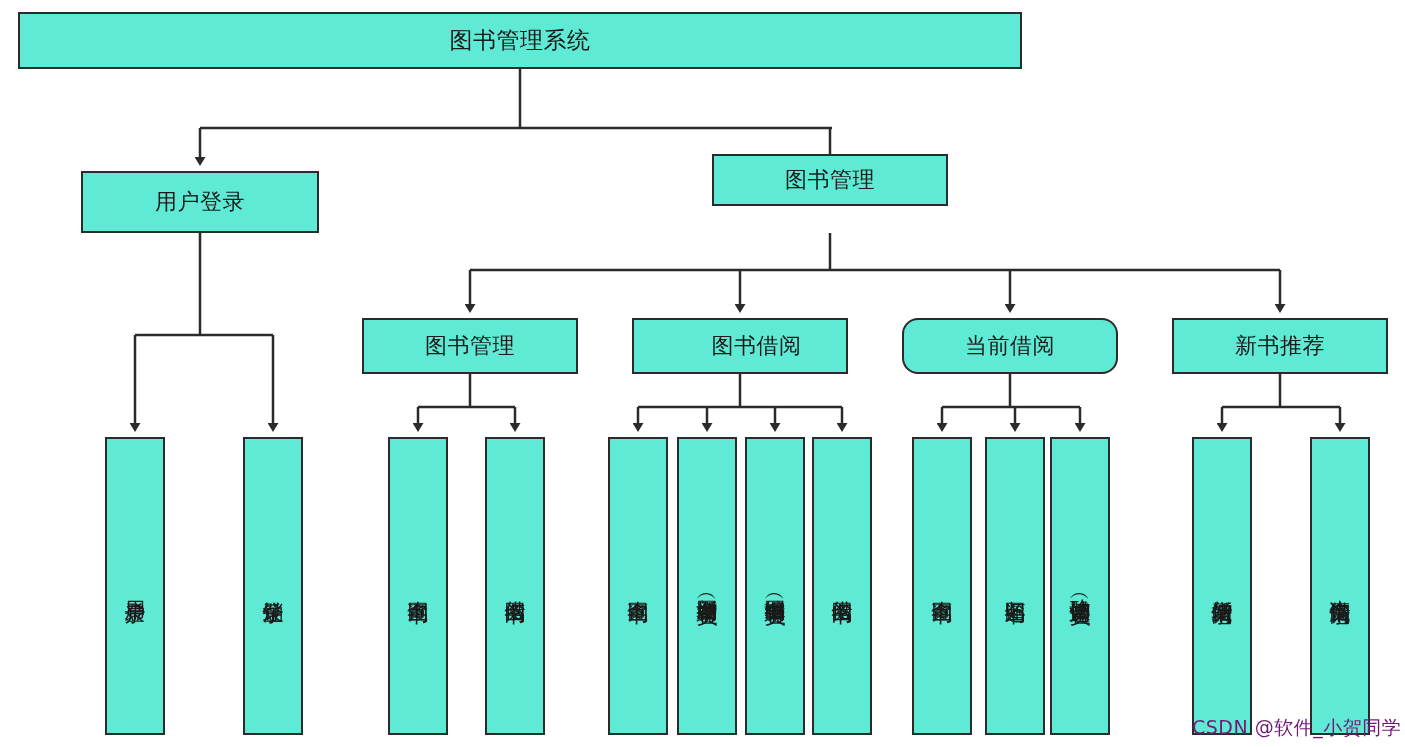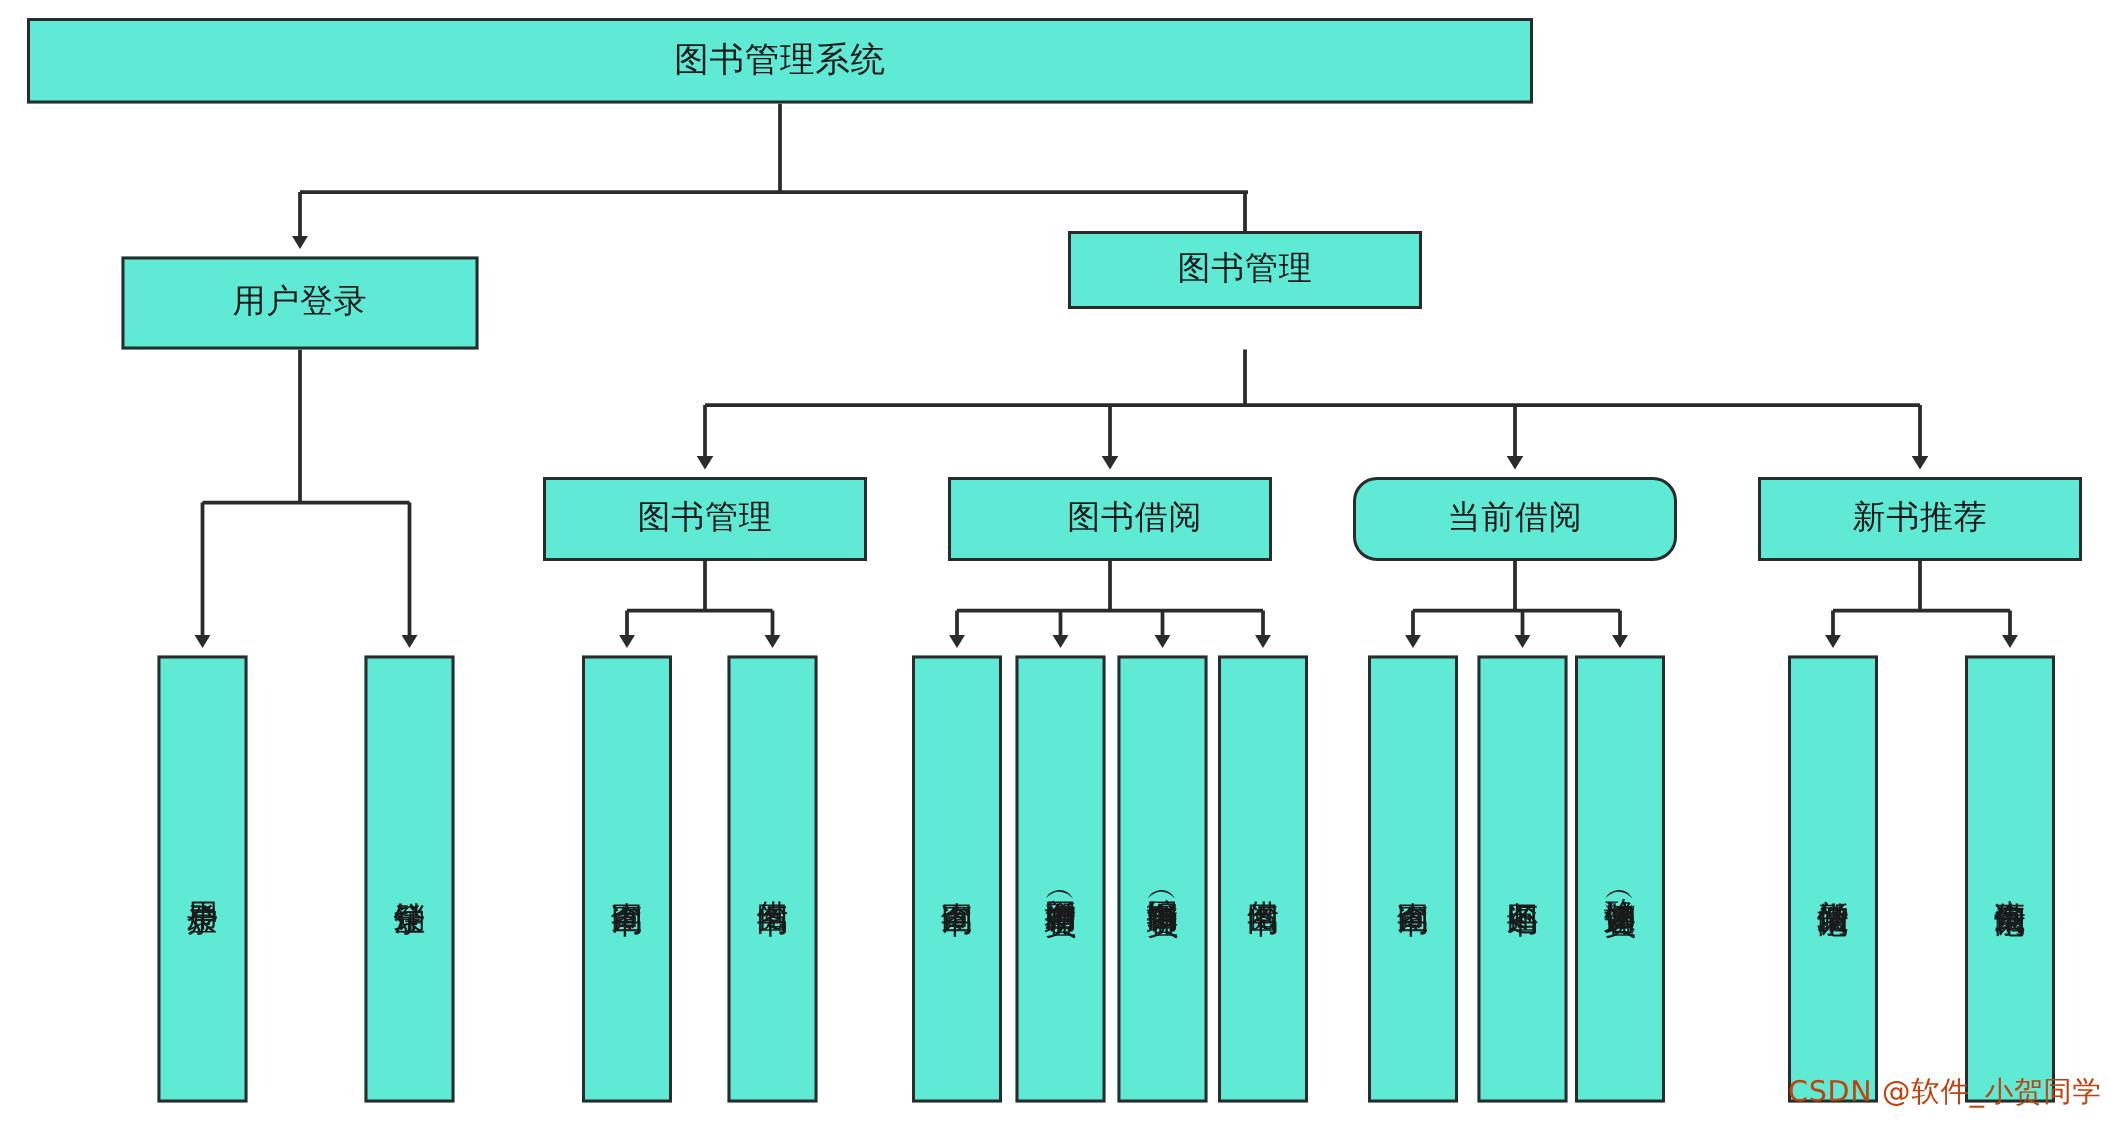--- a/index.html
+++ b/index.html
@@ -59,21 +59,21 @@
     writing-mode: vertical-rl;
     text-orientation: upright;
     font-size: 21px;
     line-height: 1.05;
     letter-spacing: 1px;
     max-height: 270px;
   }
   .watermark {
     position: absolute;
     font-size: 19px;
-    color: #c2410c;
+    color: #701a75;
     white-space: nowrap;
     letter-spacing: 0.5px;
   }
 </style>
 </head>
 <body>
 
 <div id="canvas">
 
   <svg id="edges" viewBox="0 0 1405 747" xmlns="http://www.w3.org/2000/svg">

